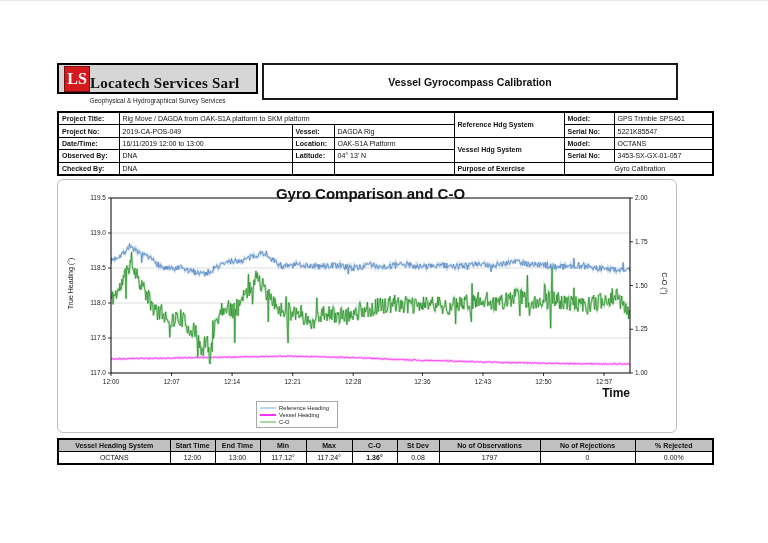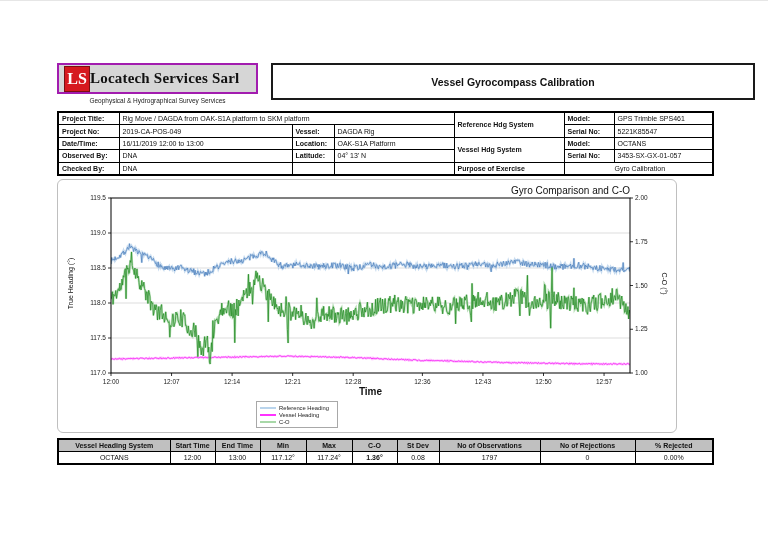--- a/index.html
+++ b/index.html
@@ -1,43 +1,43 @@
 <!DOCTYPE html>
 <html><head>
 <meta charset="utf-8">
 <style>
   html,body{margin:0;padding:0;background:#fff;}
   .page{position:relative;width:768px;height:543px;background:#fff;overflow:hidden;
         font-family:"Liberation Sans",sans-serif;border-top:1px solid #e6e6e6;border-bottom:1px solid #e6e6e6;}
   
   .logo-box{position:absolute;left:57px;top:62px;width:201px;height:31px;background:#d6d6d6;
-            border:2px solid #a21caf;box-sizing:border-box;display:flex;align-items:center;padding-left:5px;}
+            border:2px solid #000000;box-sizing:border-box;display:flex;align-items:flex-end;padding-left:5px;}
   .logo-ls{width:24px;height:24px;background:#d6191f;color:#fff;font-family:"Liberation Serif",serif;
            font-weight:bold;font-size:16px;display:flex;align-items:center;justify-content:center;border:1px solid #7a0f12;}
   .logo-name{font-family:"Liberation Serif",serif;font-weight:bold;font-size:15px;color:#111;margin-left:0;letter-spacing:.2px;}
   .logo-tagline{position:absolute;left:57px;top:96px;width:201px;text-align:center;font-size:6.5px;color:#222;}
-  .title-box{position:absolute;left:262px;top:62px;width:484px;height:37px;border:2px solid #1a1a1a;
-             box-sizing:border-box;display:flex;align-items:center;justify-content:center;background:#fff;margin-left:9px;}
+  .title-box{position:absolute;left:262px;top:62px;width:416px;height:37px;border:2px solid #1a1a1a;
+             box-sizing:border-box;display:flex;align-items:center;justify-content:center;background:#fff;}
   .title-box span{font-weight:bold;font-size:10.5px;color:#111;}
   
   table.info{position:absolute;left:57px;top:110px;width:655px;border-collapse:collapse;table-layout:fixed;
              font-size:7px;color:#111;}
   table.info td{border:1px solid #000;height:11.4px;padding:0 0 0 3px;overflow:hidden;white-space:nowrap;}
   table.info{border:2px solid #000;}
   td.lbl{font-weight:bold;}
   td.ctr{text-align:center;padding:0;}
   
   .chart-box{position:absolute;left:57px;top:178px;width:620px;height:254px;border:1px solid #bfbfbf;
              border-radius:6px;box-sizing:border-box;background:#fff;}
-  .chart-title{position:absolute;left:53px;top:5px;width:519px;text-align:right;font-weight:normal;font-size:10px;color:#111;}
+  .chart-title{position:absolute;left:53px;top:5px;width:519px;text-align:center;font-weight:bold;font-size:15px;color:#111;}
   .axis-y-left{position:absolute;left:-28px;top:100px;width:80px;text-align:center;font-size:7px;color:#111;
                transform:rotate(-90deg);}
   .axis-y-right{position:absolute;left:576px;top:100px;width:60px;text-align:center;font-size:7px;color:#111;
                 transform:rotate(90deg);}
-  .axis-x{position:absolute;left:53px;top:206px;width:519px;text-align:center;font-weight:bold;font-size:10px;color:#111;}
+  .axis-x{position:absolute;left:53px;top:206px;width:519px;text-align:right;font-weight:bold;font-size:12px;color:#111;}
   #plot-svg{position:absolute;left:0;top:0;}
   .legend{position:absolute;left:198px;top:221px;width:82px;border:1px solid #a8a8a8;background:#fff;
           padding:2px 3px;box-sizing:border-box;}
   .lg-row{display:flex;align-items:center;height:7px;}
   .lg-swatch{display:inline-block;width:16px;height:2px;margin-right:3px;flex:0 0 16px;}
   .lg-label{font-size:5.8px;color:#222;white-space:nowrap;}
   
   table.stats{position:absolute;left:57px;top:437px;width:655px;border-collapse:collapse;table-layout:fixed;
               font-size:7px;color:#111;border:2px solid #000;}
   table.stats td,table.stats th{border:1px solid #000;height:11px;padding:0;text-align:center;overflow:hidden;white-space:nowrap;}

